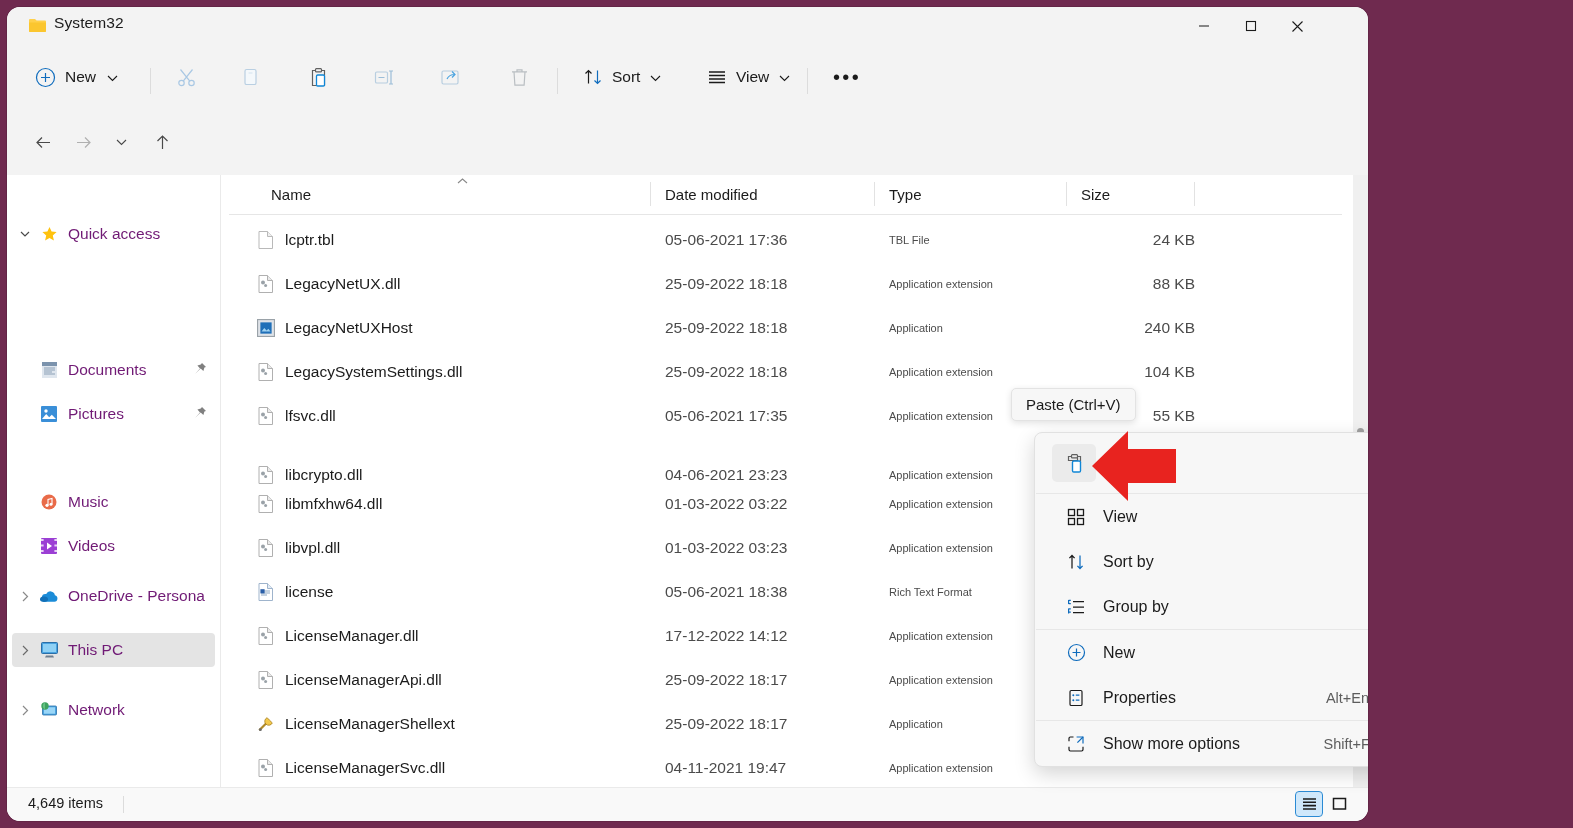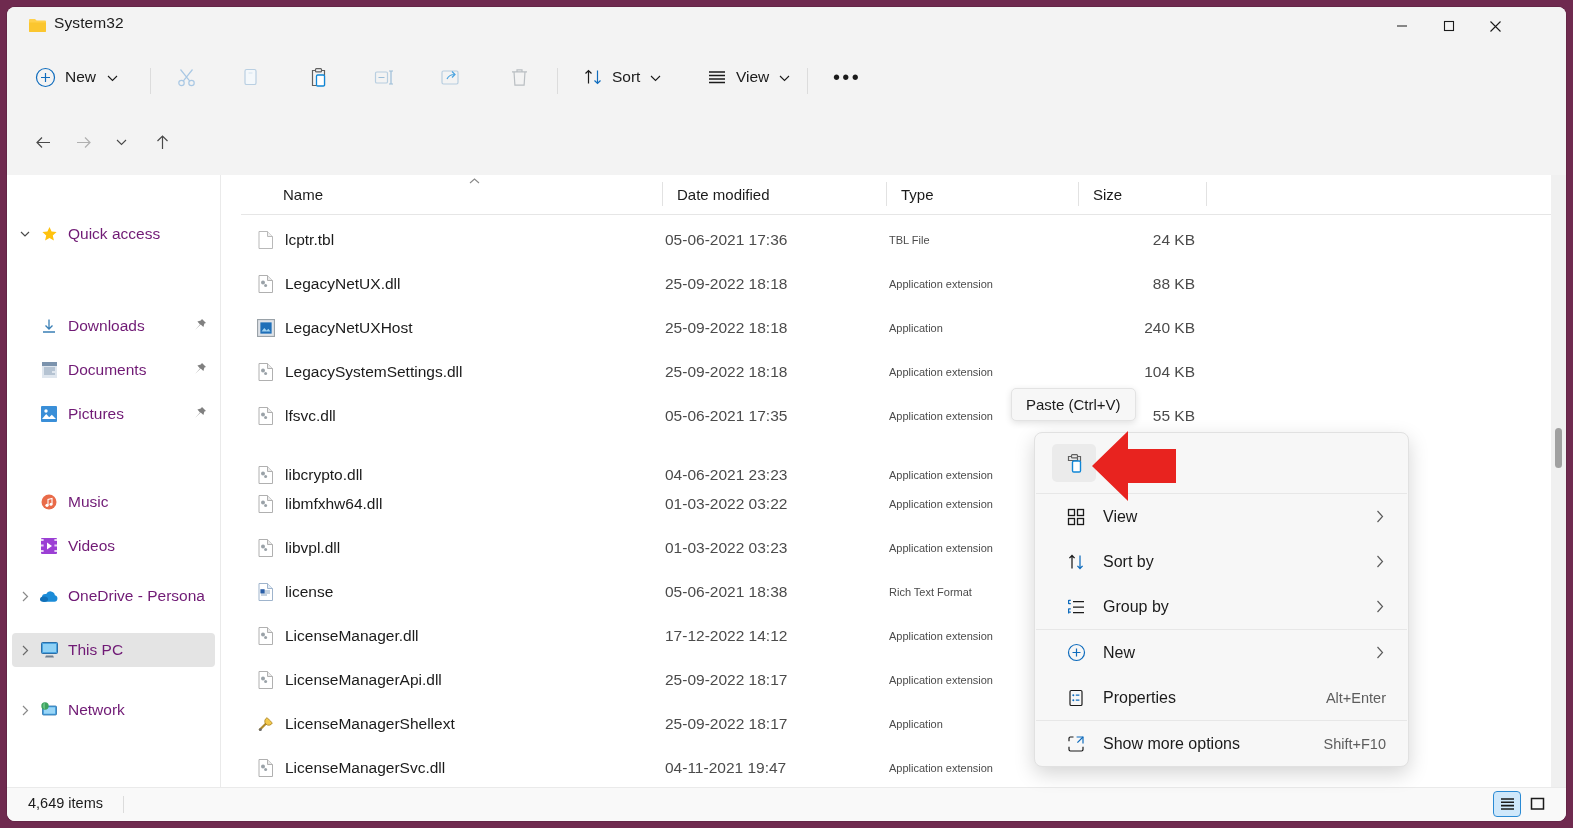--- a/index.html
+++ b/index.html
@@ -4,22 +4,22 @@
 <style>
   html,body{margin:0;padding:0;}
   body{
     width:1573px;height:828px;overflow:hidden;
     font-family:"Liberation Sans","DejaVu Sans",sans-serif;
     background:#6f2a4f;
     -webkit-font-smoothing:antialiased;
   }
   
   #window{
-    position:absolute;left:7px;top:7px;width:1559px;height:814px;
-    background:#ffffff;border-radius:8px;overflow:hidden;
+    position:absolute;left:7px;top:7px;width:1361px;height:814px;
+    background:#ffffff;border-radius:13px;overflow:hidden;
     box-shadow:0 0 0 1px rgba(0,0,0,.10);
   }
   
   #titlebar{
     position:absolute;left:0;top:0;width:100%;height:38px;background:#f3f3f3;
   }
   #tb-folder{position:absolute;left:22px;top:11px;width:17px;height:14px;}
   #tb-title{
     position:absolute;left:47px;top:7px;font-size:15.5px;color:#1b1b1b;
     letter-spacing:.1px;
@@ -96,21 +96,21 @@
   .sitem.sel{background:#e4e4e4;}
   .sitem .exp{width:26px;display:flex;align-items:center;justify-content:center;}
   .sitem .sico{width:22px;display:flex;align-items:center;justify-content:center;}
   .sitem .slbl{font-size:15.5px;color:#701a75;margin-left:8px;white-space:nowrap;}
   .sitem .pin{position:absolute;right:8px;top:9px;}
   .sitem.child{left:5px;}
   .sitem.child .exp{width:26px;}
   #divider{position:absolute;left:213px;top:0;width:1px;height:100%;background:#eaeaea;}
   
   #filearea{position:absolute;left:214px;top:0;right:0;height:100%;background:#fff;overflow:hidden;}
-  #colhdr{position:absolute;left:12px;top:0;width:100%;height:38px;}
+  #colhdr{position:absolute;left:0;top:0;width:100%;height:38px;}
   #colhdr .hcell{
     position:absolute;top:0;height:38px;display:flex;align-items:center;
     font-size:15px;color:#1b1b1b;
   }
   #colhdr .hline{position:absolute;top:39px;left:8px;right:26px;height:1px;background:#e6e6e6;}
   .hsep{position:absolute;top:7px;width:1px;height:24px;background:#e2e2e2;}
   #sortcaret{position:absolute;left:235px;top:2px;}
   .frow{
     position:absolute;left:0;width:100%;height:44px;display:flex;align-items:center;text-decoration:underline;
   }
@@ -335,32 +335,20 @@
         </span>
         <span class="sico">
           <svg width="17" height="17" viewBox="0 0 17 17">
               <path d="M8.5 1l2.1 4.6 5 .5-3.8 3.4 1.1 5-4.4-2.6L4.1 14.5l1.1-5L1.4 6.1l5-.5z" fill="#ffc20e"></path>
             </svg>
         </span>
         <span class="slbl">Quick access</span>
       </div>
 
 
-      <div class="sitem child" style="top:134px">
-        <span class="exp"></span>
-        <span class="sico">
-          <svg width="16" height="16" viewBox="0 0 16 16" fill="none" stroke="#3a7fb5" stroke-width="1.3">
-              <path d="M8 1.5v9M4.5 7.5L8 11l3.5-3.5M2 14h12"></path>
-            </svg>
-        </span>
-        <span class="slbl">Downloads</span>
-        <svg class="pin" width="14" height="14" viewBox="0 0 14 14">
-            <path d="M9 1l4 4-1.6.6-1 3.4L7.6 6.4 2 12l5-5.6-2.6-2.8 3.4-1z" fill="#808080"></path>
-          </svg>
-      </div>
 
       <div class="sitem child" style="top:178px">
         <span class="exp"></span>
         <span class="sico">
           <svg width="15" height="16" viewBox="0 0 15 16">
               <rect x="0" y="0" width="15" height="16" fill="#dfe6ee"></rect>
               <rect x="0" y="0" width="15" height="4" fill="#7b93ad"></rect>
               <path d="M2 6h11M2 8h11M2 10h8M2 12h11" stroke="#8ba0b6" stroke-width="1"></path>
             </svg>
         </span>

